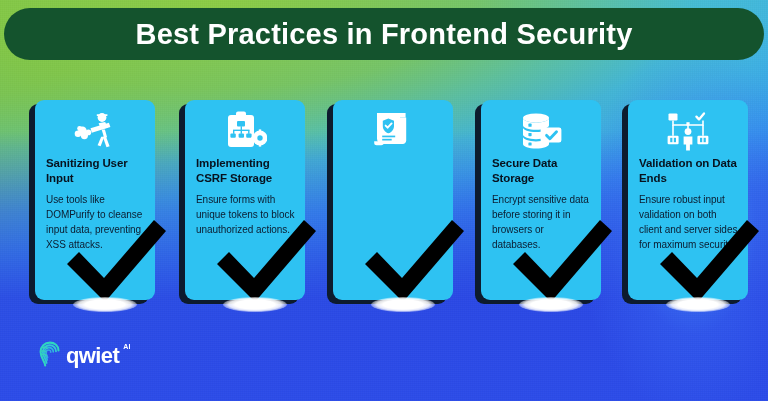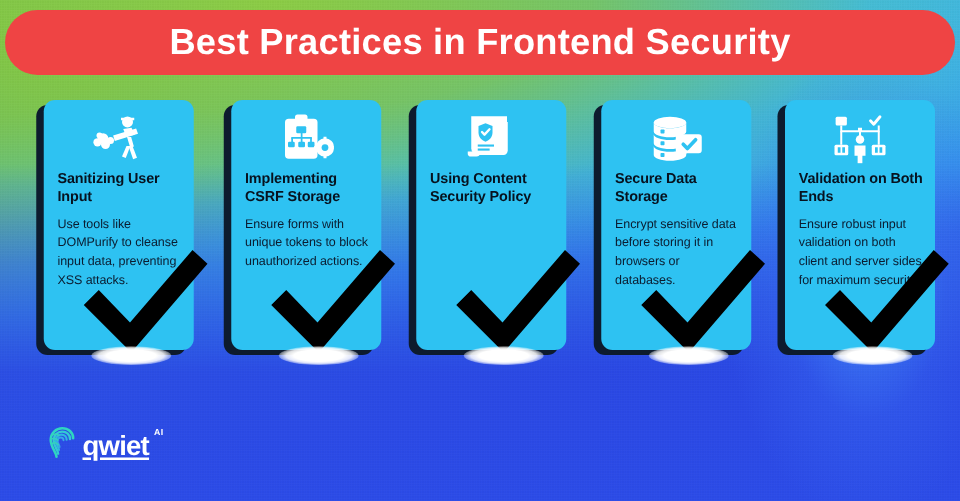--- a/index.html
+++ b/index.html
@@ -60,40 +60,40 @@
     pointer-events: none;
   }
 
   
   .header-bar {
     position: absolute;
     left: 4px;
     top: 8px;
     width: 760px;
     height: 52px;
-    background: #ef4444;
+    background: #14532d;
     display: flex;
     align-items: center;
     justify-content: center;
     border-radius: 26px;
   }
   .header-title {
     color: #ffffff;
     font-size: 29px;
     font-weight: bold;
     letter-spacing: 0.2px;
     white-space: nowrap;
     font-family: "Liberation Sans", sans-serif;
   }
 
   
   .cards-row {
     position: absolute;
     left: 0;
-    top: 80px;
+    top: 100px;
     width: 628px;
     height: 215px;
   }
   .card-wrap {
     position: absolute;
     top: 0;
     width: 120px;
     height: 215px;
   }
   .card-shadow {
@@ -170,21 +170,20 @@
     gap: 4px;
   }
   .logo-mark { display: block; }
   .logo-word {
     color: #ffffff;
     font-size: 22px;
     font-weight: bold;
     letter-spacing: -0.6px;
     line-height: 1;
     font-family: "Liberation Sans", sans-serif;
-    text-decoration: underline;
   }
   .logo-sup {
     color: #ffffff;
     font-size: 7px;
     font-weight: bold;
     align-self: flex-start;
     margin-top: 2px;
     letter-spacing: 0.3px;
   }
 </style>
@@ -280,21 +279,20 @@
             <path d="M5 2h23v31H10.5A5.5 5.5 0 0 1 5 27.5z"></path>
             <path d="M28 2h5.6v4.6H28z"></path>
             <path d="M28 6.6h6.2v22.6c0 2.2-1.6 3.8-3.4 3.8H28z"></path>
             <path d="M2.2 30.2H12v1.4c0 1.6-1.2 2.6-2.8 2.6H4.6c-1.4 0-2.4-1-2.4-2.3z"></path>
             <path d="M16.4 7.6l5.6 2.2v5.1c0 3.5-2.3 6.2-5.6 7.4-3.3-1.2-5.6-3.9-5.6-7.4V9.8z" fill="#2ec2f2"></path>
             <path d="M13.6 14.6l2 2.1 4-4.3" fill="none" stroke="#ffffff" stroke-width="1.9" stroke-linecap="round" stroke-linejoin="round"></path>
             <rect x="10.2" y="24.6" width="13" height="1.7" fill="#2ec2f2"></rect>
             <rect x="10.2" y="27.8" width="9.5" height="1.7" fill="#2ec2f2"></rect>
           </svg>
         </div>
-        <div class="card-title">Using Content Security Policy</div>
       </div>
       <div class="card-check">
         <svg width="108" height="105" viewBox="0 0 108 105" aria-hidden="true">
           <path d="M6 52 L18 40 L43 66 L93 8 L105 19 L44 90 Z" fill="#000000"></path>
         </svg>
       </div>
       <div class="card-ellipse"></div>
     </div>
 
     <div class="card-wrap" style="left:481px;text-decoration:underline;">
@@ -338,21 +336,21 @@
             <path d="M18.6 25.4h8.8v8.2h-2.5v6h-3.8v-6h-2.5z"></path>
             <rect x="2.6" y="24.8" width="11" height="8.4" rx="1.2"></rect>
             <rect x="32.4" y="24.8" width="11" height="8.4" rx="1.2"></rect>
             <rect x="5.2" y="26.8" width="2.2" height="4.4" fill="#2ec2f2"></rect>
             <rect x="8.8" y="26.8" width="2.2" height="4.4" fill="#2ec2f2"></rect>
             <rect x="35" y="26.8" width="2.2" height="4.4" fill="#2ec2f2"></rect>
             <rect x="38.6" y="26.8" width="2.2" height="4.4" fill="#2ec2f2"></rect>
             <path d="M8 14v10.8M38 14v10.8" stroke="#ffffff" stroke-width="1.6"></path>
           </svg>
         </div>
-        <div class="card-title">Validation on Both Ends</div>
+        <div class="card-title">Validation on Data Ends</div>
         <div class="card-body">Ensure robust input validation on both client and server sides for maximum security.</div>
       </div>
       <div class="card-check">
         <svg width="108" height="105" viewBox="0 0 108 105" aria-hidden="true">
           <path d="M6 52 L18 40 L43 66 L93 8 L105 19 L44 90 Z" fill="#000000"></path>
         </svg>
       </div>
       <div class="card-ellipse"></div>
     </div>
 

